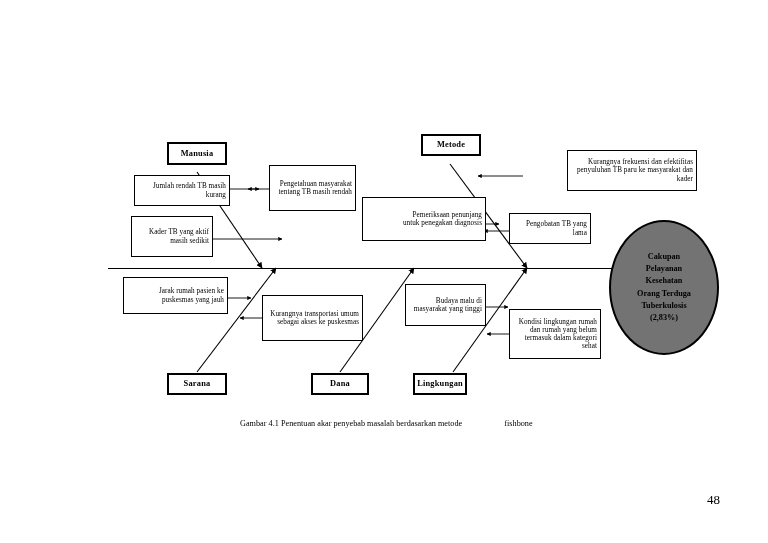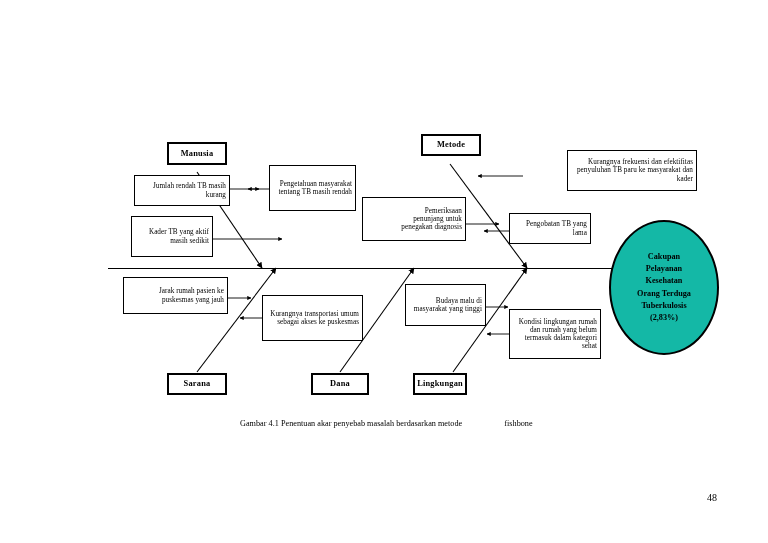--- a/index.html
+++ b/index.html
@@ -49,21 +49,21 @@
     font-weight: bold;
     font-size: 8.4px;
     letter-spacing: 0.2px;
     padding: 2px 4px;
   }
   .effect-ellipse {
     position: absolute;
     box-sizing: border-box;
     border: 2px solid #000000;
     border-radius: 50%;
-    background: #14b8a6;
+    background: #737373;
     display: flex;
     align-items: center;
     justify-content: center;
     text-align: center;
     font-weight: bold;
     font-size: 8.2px;
     line-height: 1.5;
     z-index: 6;
   }
   .caption {
@@ -71,21 +71,21 @@
     font-size: 8.2px;
     letter-spacing: 0.02px;
     white-space: nowrap;
     z-index: 4;
   }
   .caption .ital {
     margin-left: 40px;
   }
   .page-number {
     position: absolute;
-    font-size: 10px;
+    font-size: 13px;
     z-index: 4;
   }
 </style>
 </head>
 <body>
 
 <div id="page">
 
   <svg id="fishbone-svg" viewBox="0 0 768 543">
     <defs>
@@ -154,21 +154,21 @@
   </div>
 
   <div class="node cause-box" style="left:131px; top:216px; width:82px; height:41px;">
     <span>Kader TB yang aktif masih sedikit</span>
   </div>
 
   <div class="node cause-box" style="left:523px; top:150px; width:130px; height:41px;margin-left:44px;">
     <span>Kurangnya frekuensi dan efektifitas penyuluhan TB paru ke masyarakat dan kader</span>
   </div>
 
-  <div class="node cause-box" style="left:362px; top:197px; width:104px; height:44px;padding-left:32px;">
+  <div class="node cause-box" style="left:362px; top:197px; width:124px; height:44px;padding-left:32px;">
     <span>Pemeriksaan penunjang untuk penegakan diagnosis</span>
   </div>
 
   <div class="node cause-box" style="left:509px; top:213px; width:82px; height:31px;">
     <span>Pengobatan TB yang lama</span>
   </div>
 
   <div class="node cause-box" style="left:123px; top:277px; width:105px; height:37px;">
     <span>Jarak rumah pasien ke puskesmas yang jauh</span>
   </div>

